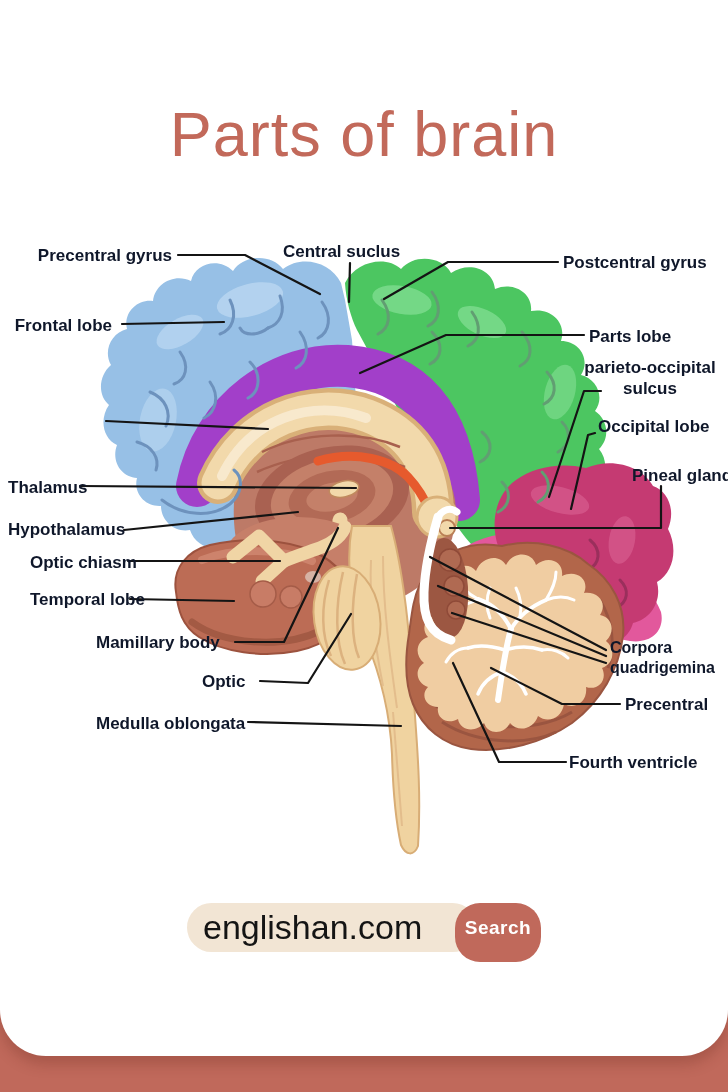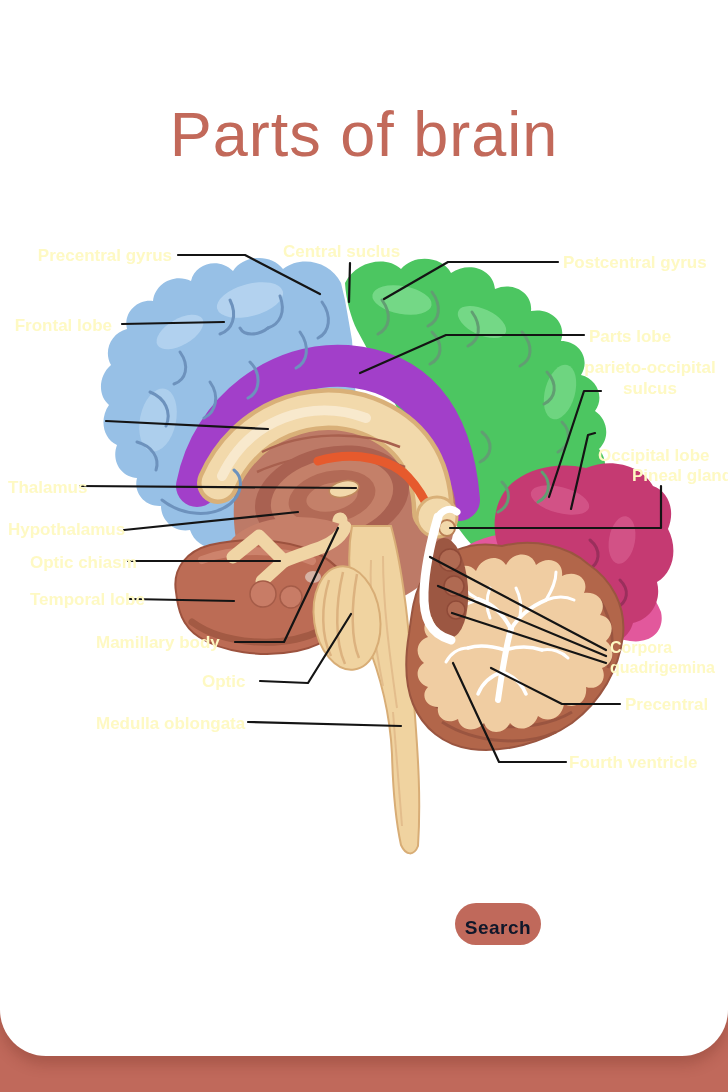--- a/index.html
+++ b/index.html
@@ -13,34 +13,34 @@
     position:absolute;left:0;top:0;width:728px;height:1056px;
     background:#ffffff;border-radius:0 0 46px 46px;
     box-shadow:0 8px 14px rgba(90,30,20,.25);
   }
   #title{
     position:absolute;left:0;top:56px;width:728px;text-align:center;
     font-size:63px;font-weight:400;letter-spacing:1px;color:#c2695a;
   }
   #art{position:absolute;left:0;top:0;width:728px;height:1092px;}
   .lbl{
-    position:absolute;font-size:17px;font-weight:700;color:#fef9c3;
+    position:absolute;font-size:17px;font-weight:700;color:#0f172a;
     line-height:21px;white-space:nowrap;
   }
   .lbl.two{white-space:normal;text-align:center;}
   #site-pill{
     position:absolute;left:187px;top:903px;width:290px;height:49px;
     background:#f2e5d4;border-radius:25px;
     font-size:34px;color:#141414;line-height:49px;padding-left:16px;box-sizing:border-box;
   }
   #search-btn{
-    position:absolute;left:455px;top:903px;width:86px;height:42px;
+    position:absolute;left:455px;top:903px;width:86px;height:59px;
     background:#c0695b;border-radius:25px;border:none;
     font-family:"Liberation Sans",sans-serif;
-    font-size:19px;font-weight:700;color:#0f172a;letter-spacing:.5px;
+    font-size:19px;font-weight:700;color:#ffffff;letter-spacing:.5px;
     text-align:center;line-height:49px;cursor:pointer;
   }
 </style>
 </head>
 <body>
 
 <div id="page">
   <div id="card"></div>
 
   <h1 id="title">Parts of brain</h1>
@@ -230,30 +230,31 @@
 
   <div class="lbl" style="right:556px;top:245px;text-align:right">Precentral gyrus</div>
   <div class="lbl" style="left:283px;top:241px">Central suclus</div>
   <div class="lbl" style="left:563px;top:252px">Postcentral gyrus</div>
   <div class="lbl" style="right:616px;top:315px;text-align:right">Frontal lobe</div>
   <div class="lbl" style="left:589px;top:326px">Parts lobe</div>
   <div class="lbl two" style="left:578px;top:357px;width:144px">
     <span>parieto-occipital</span><br>
     <span>sulcus</span>
   </div>
-  <div class="lbl" style="left:598px;top:445px">Occipital lobe</div>
+  <div class="lbl" style="left:598px;top:416px">Occipital lobe</div>
   <div class="lbl" style="left:632px;top:465px">Pineal gland</div>
   <div class="lbl" style="left:8px;top:477px">Thalamus</div>
   <div class="lbl" style="left:8px;top:519px">Hypothalamus</div>
   <div class="lbl" style="left:30px;top:552px">Optic chiasm</div>
   <div class="lbl" style="left:30px;top:589px">Temporal lobe</div>
   <div class="lbl" style="left:96px;top:632px">Mamillary body</div>
   <div class="lbl" style="left:202px;top:671px">Optic</div>
   <div class="lbl" style="left:96px;top:713px">Medulla oblongata</div>
   <div class="lbl" style="left:610px;top:638px;font-size:16px;white-space:normal;line-height:20px">
     <span>Corpora</span><br>
     <span>quadrigemina</span>
   </div>
   <div class="lbl" style="left:625px;top:694px">Precentral</div>
   <div class="lbl" style="left:569px;top:752px">Fourth ventricle</div>
 
+  <div id="site-pill">englishan.com</div>
   <div id="search-btn">Search</div>
 </div>
 
 </body></html>

